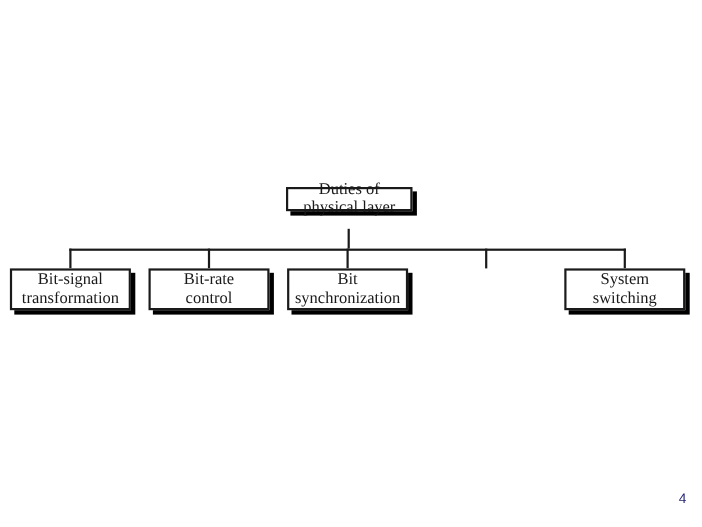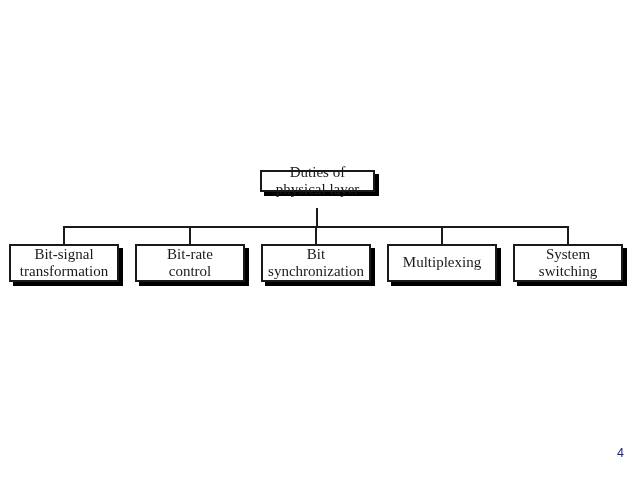--- a/index.html
+++ b/index.html
@@ -109,23 +109,20 @@
   <div class="dbox child-box child-1">
     <span class="box-label">Bit-rate
 control</span>
   </div>
 
   <div class="dbox child-box child-2">
     <span class="box-label">Bit
 synchronization</span>
   </div>
 
-  <div class="dbox child-box child-3">
-    <span class="box-label">Multiplexing</span>
-  </div>
 
   <div class="dbox child-box child-4">
     <span class="box-label">System
 switching</span>
   </div>
 
 
   <div class="footer-page">4</div>
 
 </div>

